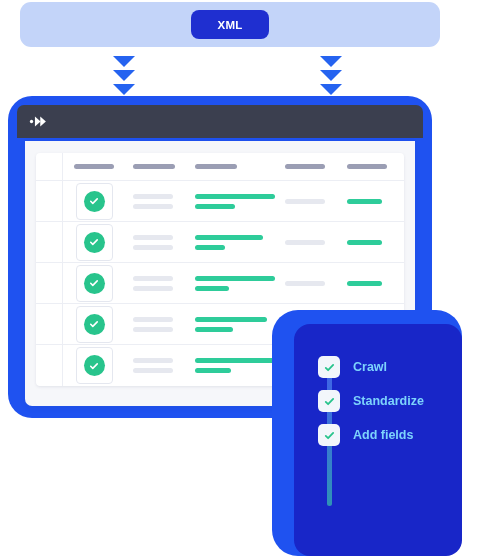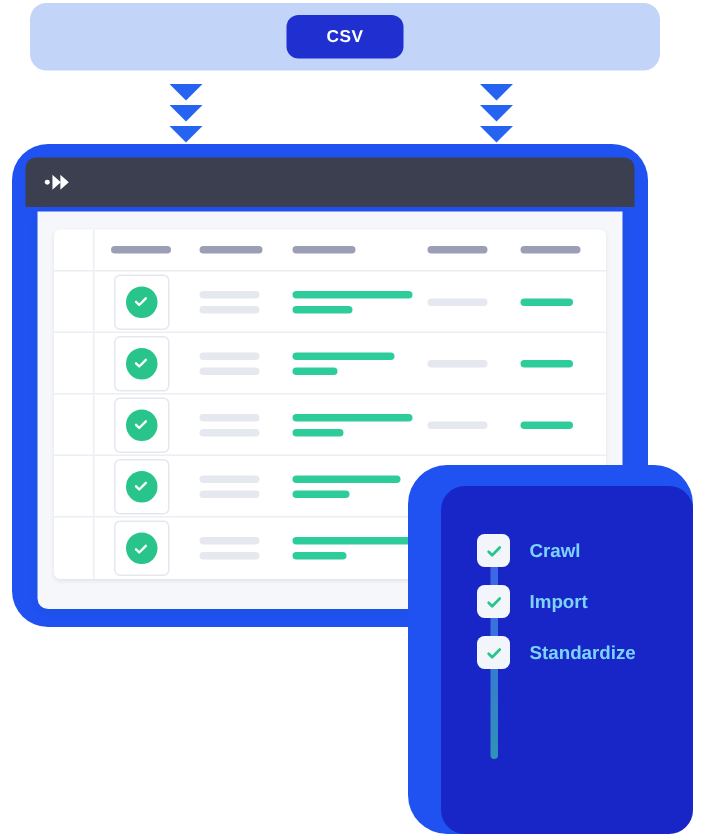--- a/index.html
+++ b/index.html
@@ -77,21 +77,21 @@
       height:34px;z-index:2;}
   .cl-checkbox{width:22px;height:22px;border-radius:5px;background:#f2f6fb;
       display:flex;align-items:center;justify-content:center;flex:0 0 22px;}
   .cl-checkbox svg{width:13px;height:13px;display:block;}
   .cl-label{color:#7dd3fc;font-size:12.5px;font-weight:bold;white-space:nowrap;}
 </style>
 </head>
 <body>
 
 <div id="source-bar">
-  <div class="source-chip">CSV</div>
+  <div class="source-chip">XML</div>
 </div>
 
 <div class="arrow-col" id="arrow-col-left">
   <div class="arrow-down"></div>
   <div class="arrow-down"></div>
   <div class="arrow-down"></div>
 </div>
 <div class="arrow-col" id="arrow-col-right">
   <div class="arrow-down"></div>
   <div class="arrow-down"></div>
@@ -277,34 +277,34 @@
 
     <div class="cl-item">
       <span class="cl-checkbox">
         <svg viewBox="0 0 16 16">
             <path d="M3.4 8.4 L6.3 11.3 L12.5 4.9" fill="none" stroke="#28c48c" stroke-width="2.2" stroke-linecap="round" stroke-linejoin="round"></path>
           </svg>
       </span>
       <span class="cl-label">Crawl</span>
     </div>
 
-    <div class="cl-item">
-      <span class="cl-checkbox">
-        <svg viewBox="0 0 16 16">
-            <path d="M3.4 8.4 L6.3 11.3 L12.5 4.9" fill="none" stroke="#28c48c" stroke-width="2.2" stroke-linecap="round" stroke-linejoin="round"></path>
-          </svg>
-      </span>
-      <span class="cl-label">Import</span>
-    </div>
 
     <div class="cl-item">
       <span class="cl-checkbox">
         <svg viewBox="0 0 16 16">
             <path d="M3.4 8.4 L6.3 11.3 L12.5 4.9" fill="none" stroke="#28c48c" stroke-width="2.2" stroke-linecap="round" stroke-linejoin="round"></path>
           </svg>
       </span>
       <span class="cl-label">Standardize</span>
     </div>
 
 
+    <div class="cl-item">
+      <span class="cl-checkbox">
+        <svg viewBox="0 0 16 16">
+            <path d="M3.4 8.4 L6.3 11.3 L12.5 4.9" fill="none" stroke="#28c48c" stroke-width="2.2" stroke-linecap="round" stroke-linejoin="round"></path>
+          </svg>
+      </span>
+      <span class="cl-label">Add fields</span>
+    </div>
 
   </div>
 </div>
 
 </body></html>

